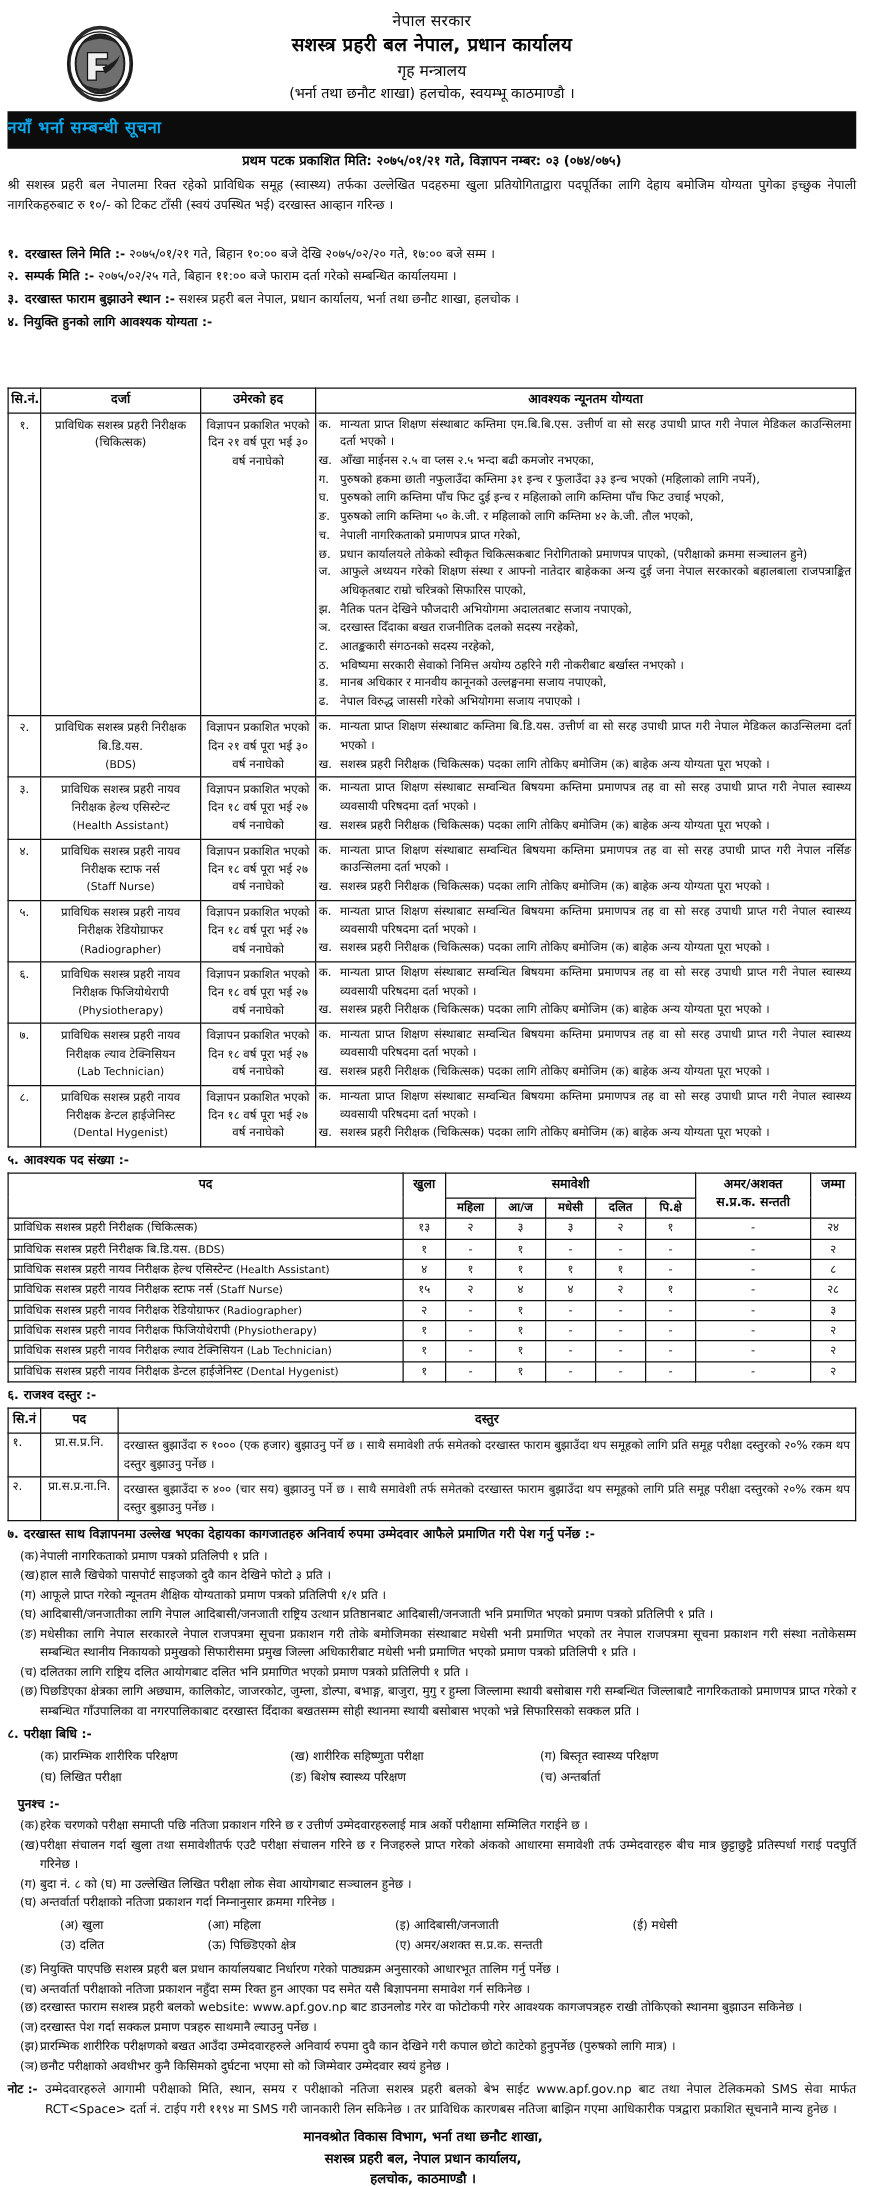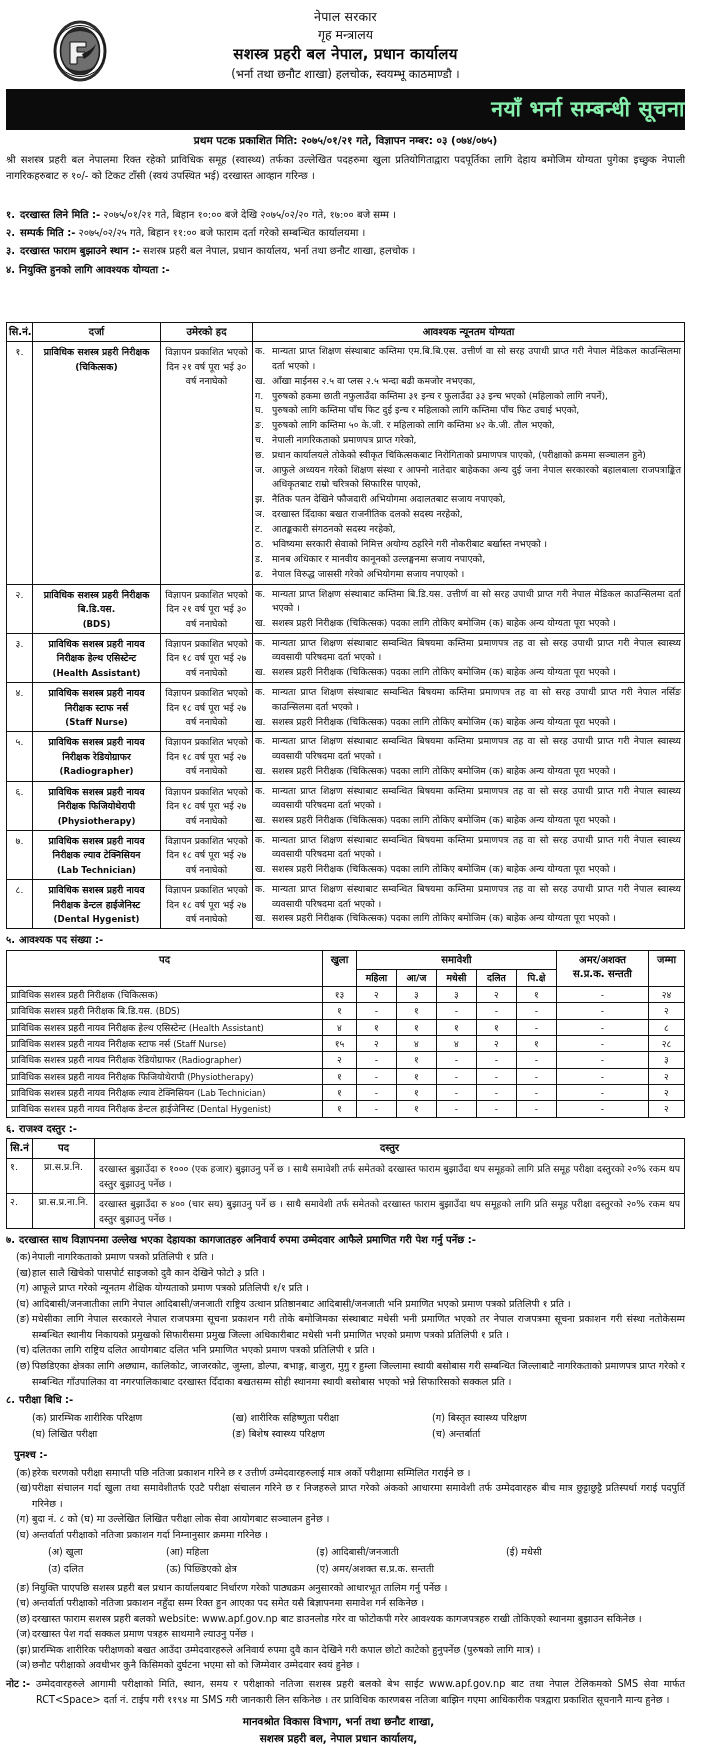--- a/index.html
+++ b/index.html
@@ -23,22 +23,22 @@
   .emblem svg { display:block; }
   .hline { display:block; }
   .h-gov  { font-size:12.5px; letter-spacing:.2px; }
   .h-min  { font-size:12.5px; }
   .h-main { font-size:15px; font-weight:bold; letter-spacing:.2px; }
   .h-dept { font-size:12.5px; }
   .h-addr { font-size:11.5px; }
 
   
   .titlebar {
-    background:#0c0c0c; color:#86efac; text-align:right;
-    font-size:21px; font-weight:bold; letter-spacing:.6px;
+    background:#0c0c0c; color:#0ea5e9; text-align:left;
+    font-size:13px; font-weight:bold; letter-spacing:.6px;
     padding:5px 0 6px 0; margin:4px 0 3px 0;
   }
   .pubdate { text-align:center; font-weight:bold; font-size:10.5px; margin-bottom:4px; }
 
   .intro { text-align:justify; font-size:10px; line-height:1.6; margin:0 0 22px 0; }
 
   
   .topitem { display:flex; font-size:10px; line-height:1.7; margin-bottom:1px; }
   .topitem .num { width:14px; flex:0 0 14px; font-weight:bold; }
   .topitem .txt { flex:1; }
@@ -52,21 +52,21 @@
   table, th, td { border:1px solid #111; }
   th, td { padding:1px 2px; vertical-align:top; }
   th { font-weight:bold; text-align:center; font-size:10px; padding:2px; }
 
   
   .qtbl { font-size:9.3px;margin-top:44px; }
   .qtbl col.c-sn  { width:26px; }
   .qtbl col.c-post{ width:128px; }
   .qtbl col.c-age { width:92px; }
   .qtbl td.sn   { text-align:center; vertical-align:top; padding-top:3px; }
-  .qtbl td.post { text-align:center; line-height:1.55; padding-top:3px;font-weight:bold; }
+  .qtbl td.post { text-align:center; line-height:1.55; padding-top:3px; }
   .qtbl td.age  { text-align:center; line-height:1.55; padding-top:3px; }
   .qtbl td.qual { padding:2px 3px 2px 2px; }
   .post .en, .age .en { font-size:8.6px; }
   .qual-row { display:flex; line-height:1.55; margin-bottom:.5px; }
   .qual-row .lbl { flex:0 0 17px; }
   .qual-row .body { flex:1; text-align:justify; }
 
   
   .stbl { font-size:9.2px; }
   .stbl col.c-nm { width:auto; }
@@ -119,22 +119,22 @@
         <ellipse cx="28" cy="31" rx="25" ry="29" fill="none" stroke="#2b2b2b" stroke-width="3"></ellipse>
         <ellipse cx="28" cy="31" rx="19.5" ry="23.5" fill="#6f6f6f" stroke="#1c1c1c" stroke-width="1.6"></ellipse>
         <path d="M11 18 Q18 9 28 8 Q38 9 45 18 Q40 12 28 11 Q16 12 11 18 Z" fill="#222"></path>
         <path d="M11 44 Q18 53 28 54 Q38 53 45 44 Q40 50 28 51 Q16 50 11 44 Z" fill="#222"></path>
         <path d="M18 22 L34 22 L34 27 L25 27 L25 32 L33 32 L33 37 L25 37 L25 44 L18 44 Z" fill="#f0f0f0" stroke="#111" stroke-width="1"></path>
         <path d="M30 34 Q40 30 44 24 Q41 34 32 39 Z" fill="#1d1d1d"></path>
         <circle cx="28" cy="31" r="25.5" fill="none" stroke="#111" stroke-width="1"></circle>
       </svg>
     </div>
     <span class="hline h-gov">नेपाल सरकार</span>
+    <span class="hline h-main">सशस्त्र प्रहरी बल नेपाल, प्रधान कार्यालय</span>
     <span class="hline h-min">गृह मन्त्रालय</span>
-    <span class="hline h-main">सशस्त्र प्रहरी बल नेपाल, प्रधान कार्यालय</span>
     <span class="hline h-addr">(भर्ना तथा छनौट शाखा) हलचोक, स्वयम्भू काठमाण्डौ ।</span>
   </div>
 
   <div class="titlebar">नयाँ भर्ना सम्बन्धी सूचना</div>
   <div class="pubdate">प्रथम पटक प्रकाशित मिति: २०७५/०१/२१ गते, विज्ञापन नम्बर: ०३ (०७४/०७५)</div>
 
   <div class="intro">श्री सशस्त्र प्रहरी बल नेपालमा रिक्त रहेको प्राविधिक समूह (स्वास्थ्य) तर्फका उल्लेखित पदहरुमा खुला प्रतियोगिताद्वारा पदपूर्तिका लागि देहाय बमोजिम योग्यता पुगेका इच्छुक नेपाली नागरिकहरुबाट रु १०/- को टिकट टाँसी (स्वयं उपस्थित भई) दरखास्त आव्हान गरिन्छ ।</div>
 
   <div>
     <div class="topitem">

